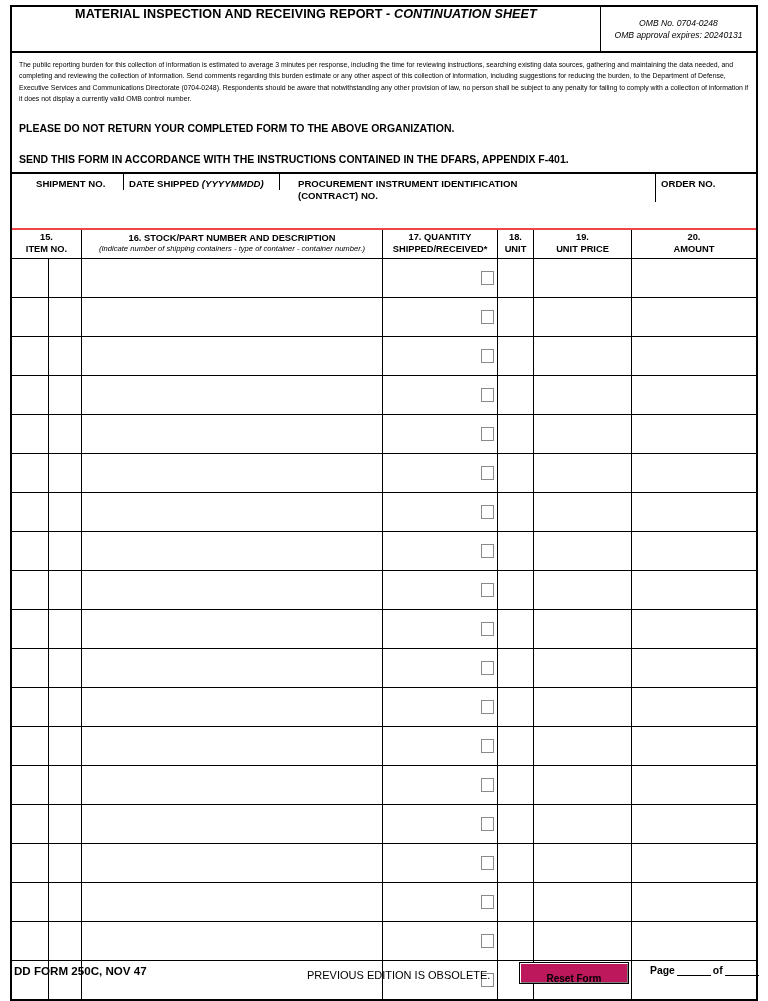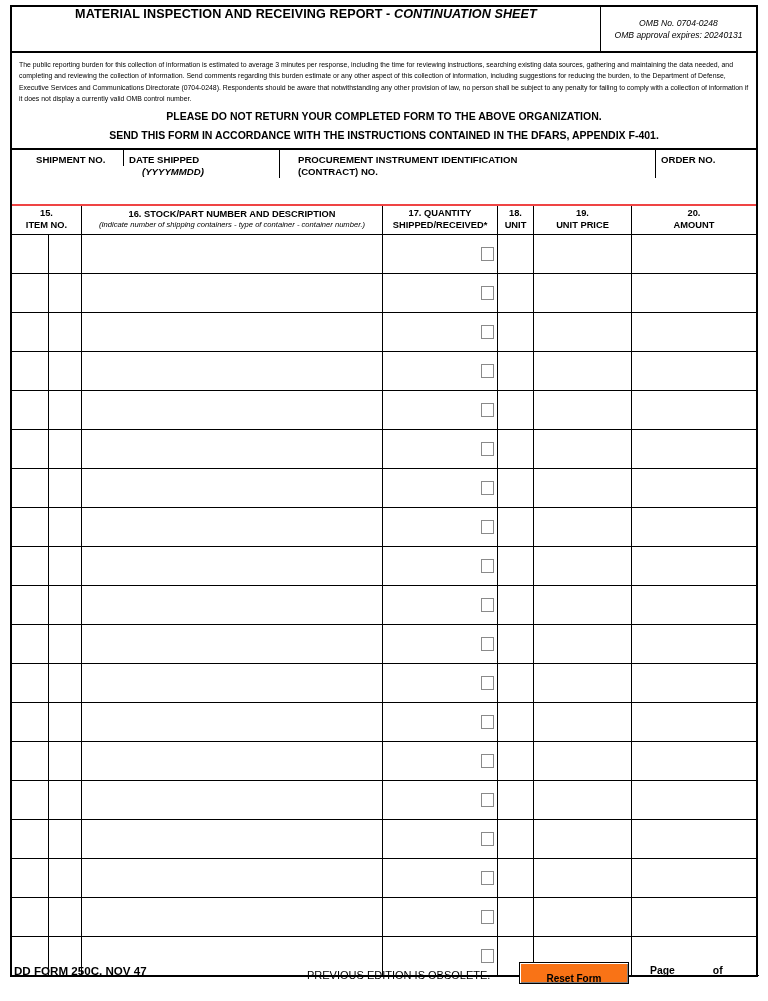--- a/index.html
+++ b/index.html
@@ -79,25 +79,25 @@
     padding: 6px 7px 5px 7px;
     box-sizing: border-box;
   }
   .burden-p {
     font-size: 6.9px;
     line-height: 11.4px;
     text-align: left;
     margin: 0;
   }
   .burden-bold {
-    text-align: center;
+    text-align: left;
     font-size: 10.5px;
     font-weight: bold;
     line-height: 15px;
-    margin-top: 4px;
+    margin-top: 16px;
   }
 
   
   .field-row {
     display: flex;
     align-items: flex-start;
     height: 54px;
     border-bottom: 2px solid #ef4444;
     padding-left: 19px;
   }
@@ -115,21 +115,20 @@
   .f-invoice { flex: 0 0 111px; }
 
   .field-label {
     font-size: 9.6px;
     font-weight: bold;
     line-height: 12.4px;
   }
   .field-label .hint {
     font-style: italic;
     font-weight: bold;
-    margin-left: 13px;
   }
 
   
   .colhead-row {
     display: flex;
     align-items: stretch;
     height: 28px;
     border-bottom: 1.5px solid #000;
   }
   .ch {
@@ -232,21 +231,21 @@
     top: 7px;
     font-size: 11px;
     white-space: nowrap;
   }
   .reset-btn {
     position: absolute;
     left: 509px;
     top: 0px;
     width: 110px;
     height: 22px;
-    background: #f97316;
+    background: #be185d;
     border: 1px solid #000000;
     box-shadow: inset 1px 1px 0 #ffffff, inset -1px -1px 0 #808080;
     font-family: "Liberation Sans", sans-serif;
     font-size: 10px;
     font-weight: bold;
     color: #000;
     cursor: pointer;
     padding: 10px;
     box-sizing: border-box;
   }

